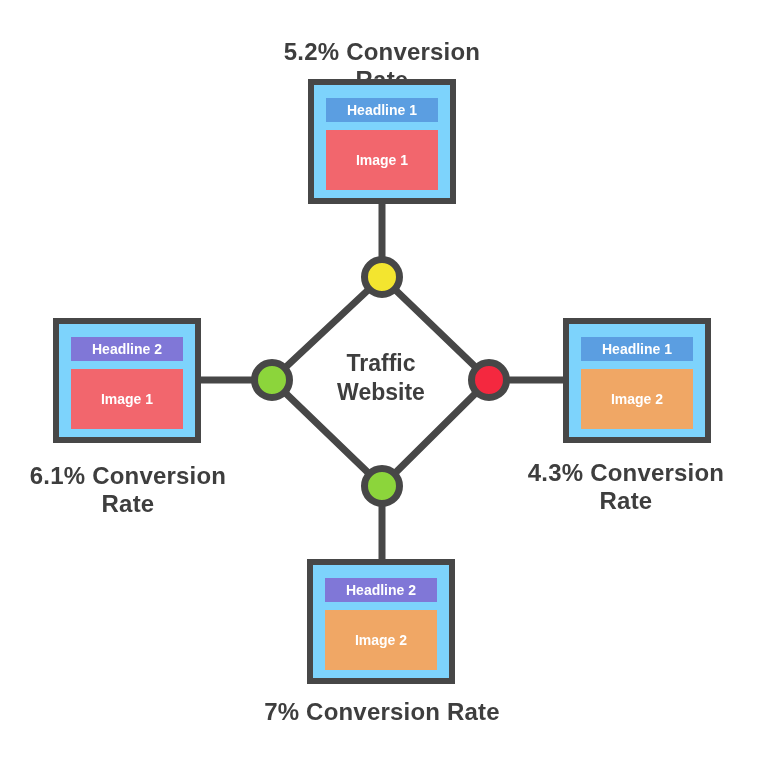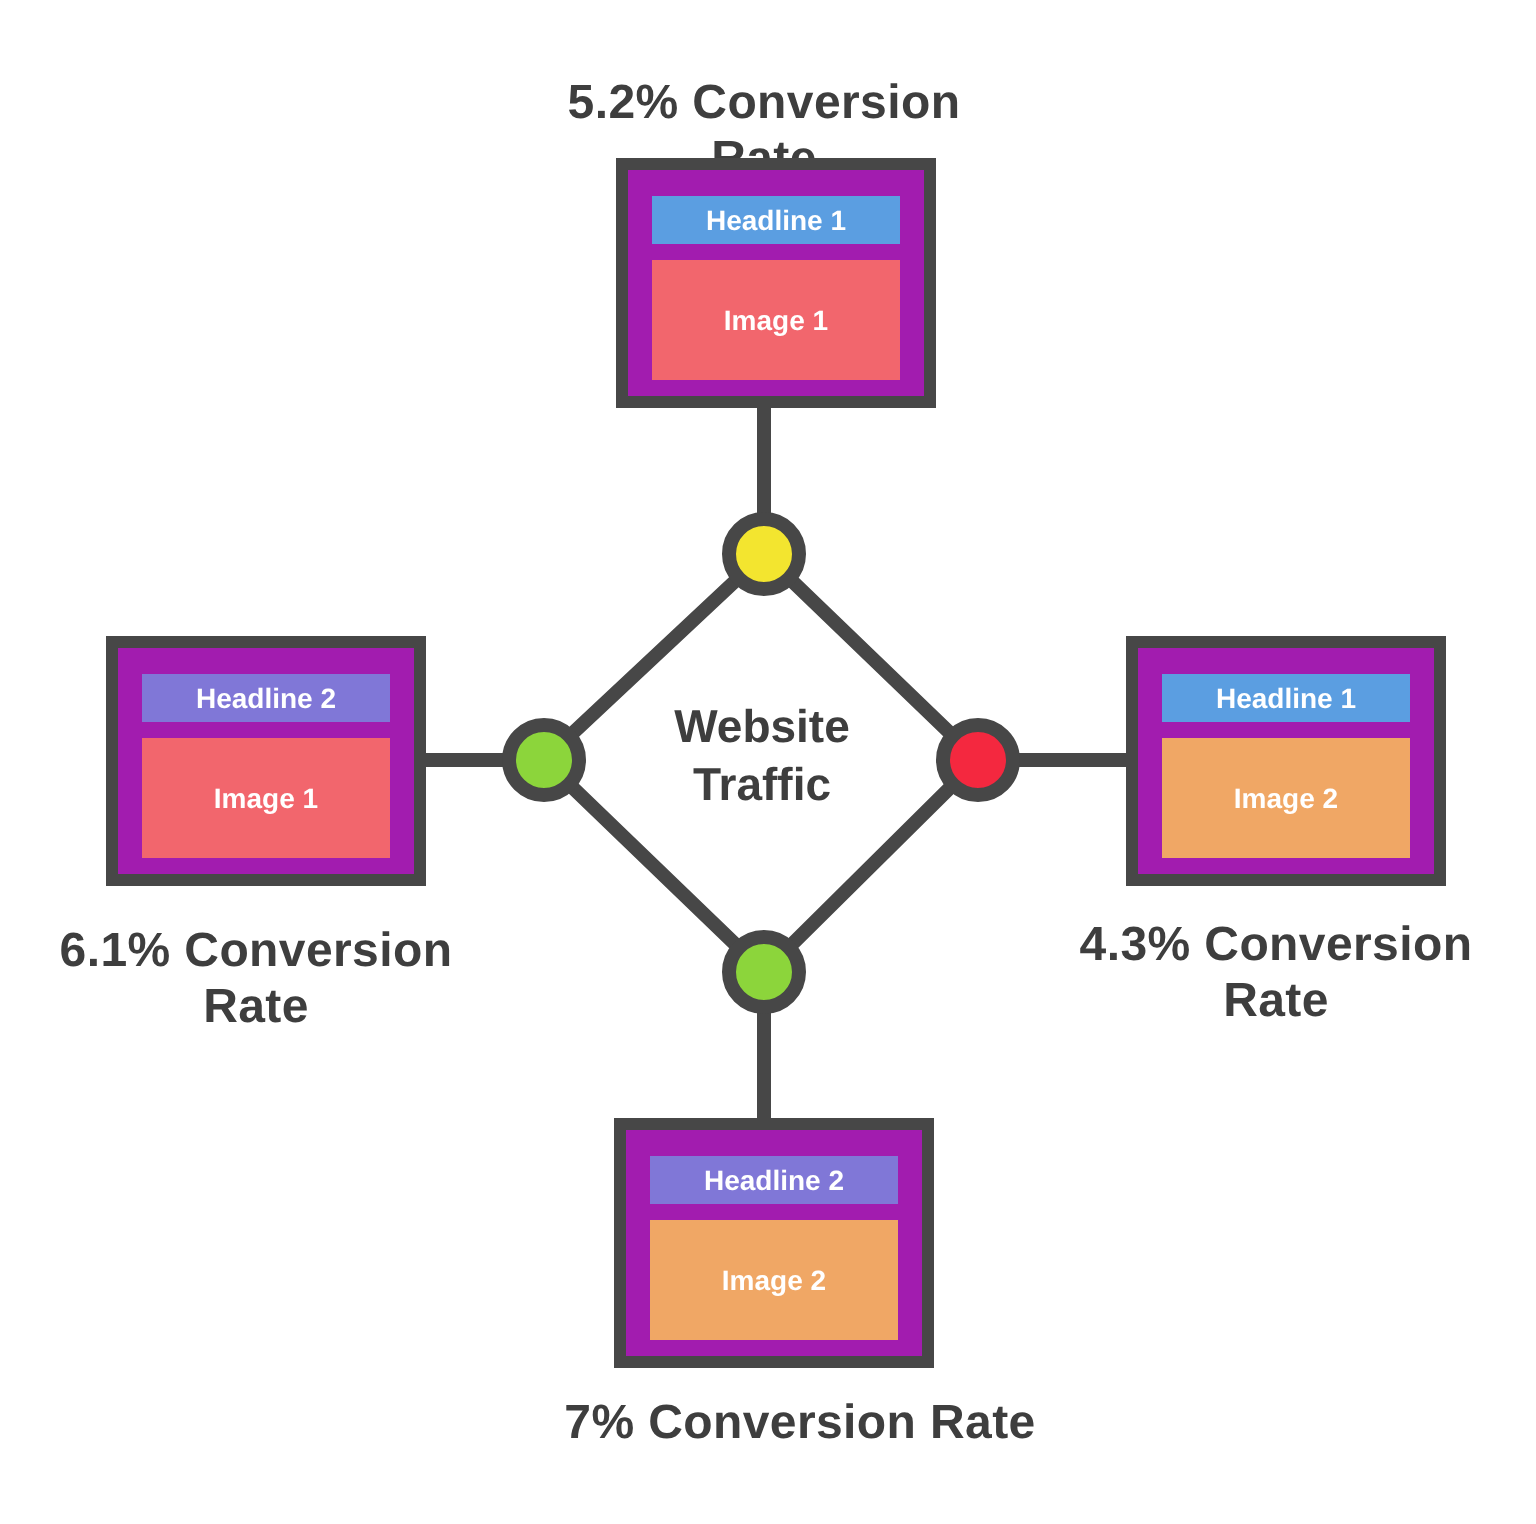--- a/index.html
+++ b/index.html
@@ -26,28 +26,28 @@
     position: absolute;
     width: 240px;
     text-align: center;
     font-size: 24px;
     font-weight: bold;
     color: #3E3E3E;
     letter-spacing: 0.2px;
   }
   .label-top    { left: 262px; top: 38px; }
   .label-left   { left: 8px;   top: 462px; }
-  .label-right  { left: 518px; top: 459px; text-align: center; }
-  .label-bottom { left: 280px; top: 698px; }
+  .label-right  { left: 506px; top: 459px; text-align: center; }
+  .label-bottom { left: 262px; top: 698px; }
 
   .card {
     position: absolute;
-    width: 160px;
+    width: 148px;
     height: 125px;
-    background: #a21caf;
+    background: #7dd3fc;
     border: 6px solid #474747;
     box-sizing: border-box;
     padding: 13px 12px 8px 12px;
     display: flex;
     flex-direction: column;
     gap: 8px;
   }
   .card-top    { left: 308px; top: 79px; }
   .card-left   { left: 53px;  top: 318px; }
   .card-right  { left: 563px; top: 318px; }
@@ -91,22 +91,22 @@
 
     <polygon points="382,277 489,380 382,486 272,380" fill="none" stroke-width="7" stroke="#474747"></polygon>
 
     <circle cx="382" cy="277" r="17.5" stroke-width="7" fill="#F3E52F" stroke="#474747"></circle>
     <circle cx="272" cy="380" r="17.5" stroke-width="7" fill="#8CD53B" stroke="#474747"></circle>
     <circle cx="489" cy="380" r="17.5" stroke-width="7" fill="#F4283F" stroke="#474747"></circle>
     <circle cx="382" cy="486" r="17.5" stroke-width="7" fill="#8CD53B" stroke="#474747"></circle>
   </svg>
 
   <div class="center-label">
+    <div>Traffic</div>
     <div>Website</div>
-    <div>Traffic</div>
   </div>
 
   <div class="conv-label label-top">5.2% Conversion Rate</div>
   <div class="card card-top">
     <div class="bar headline" style="background-color: rgb(91, 158, 225);">Headline 1</div>
     <div class="bar image" style="background-color: rgb(242, 102, 109);">Image 1</div>
   </div>
 
   <div class="conv-label label-left">6.1% Conversion Rate</div>
   <div class="card card-left">

